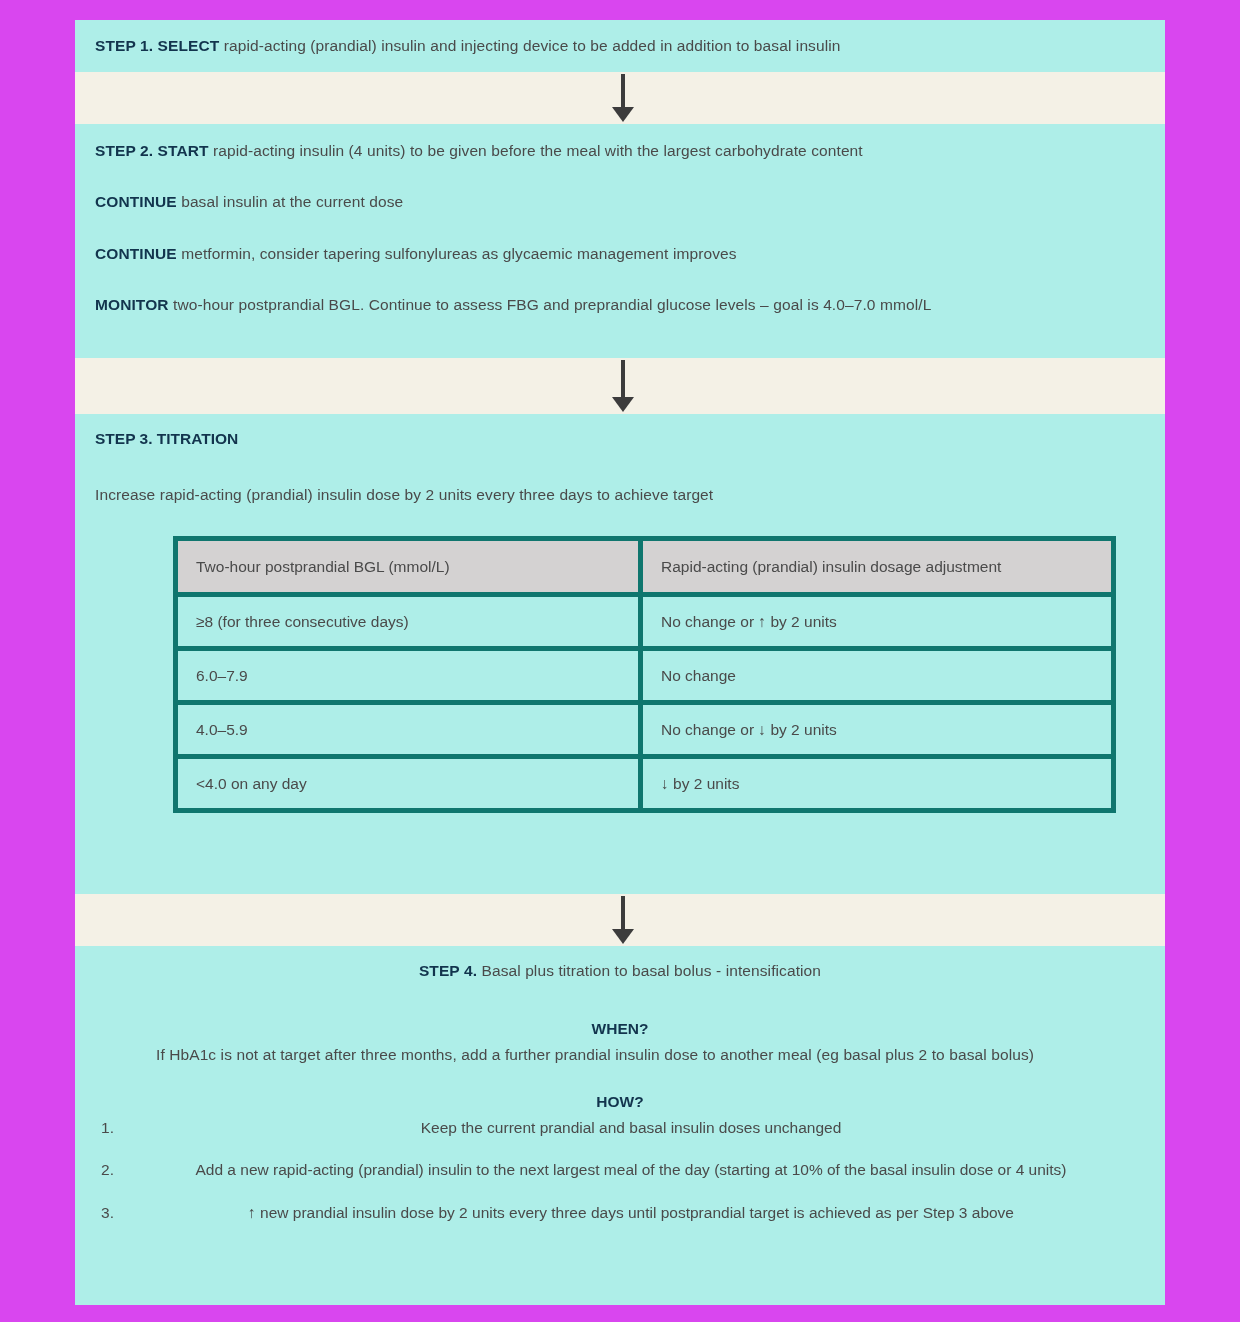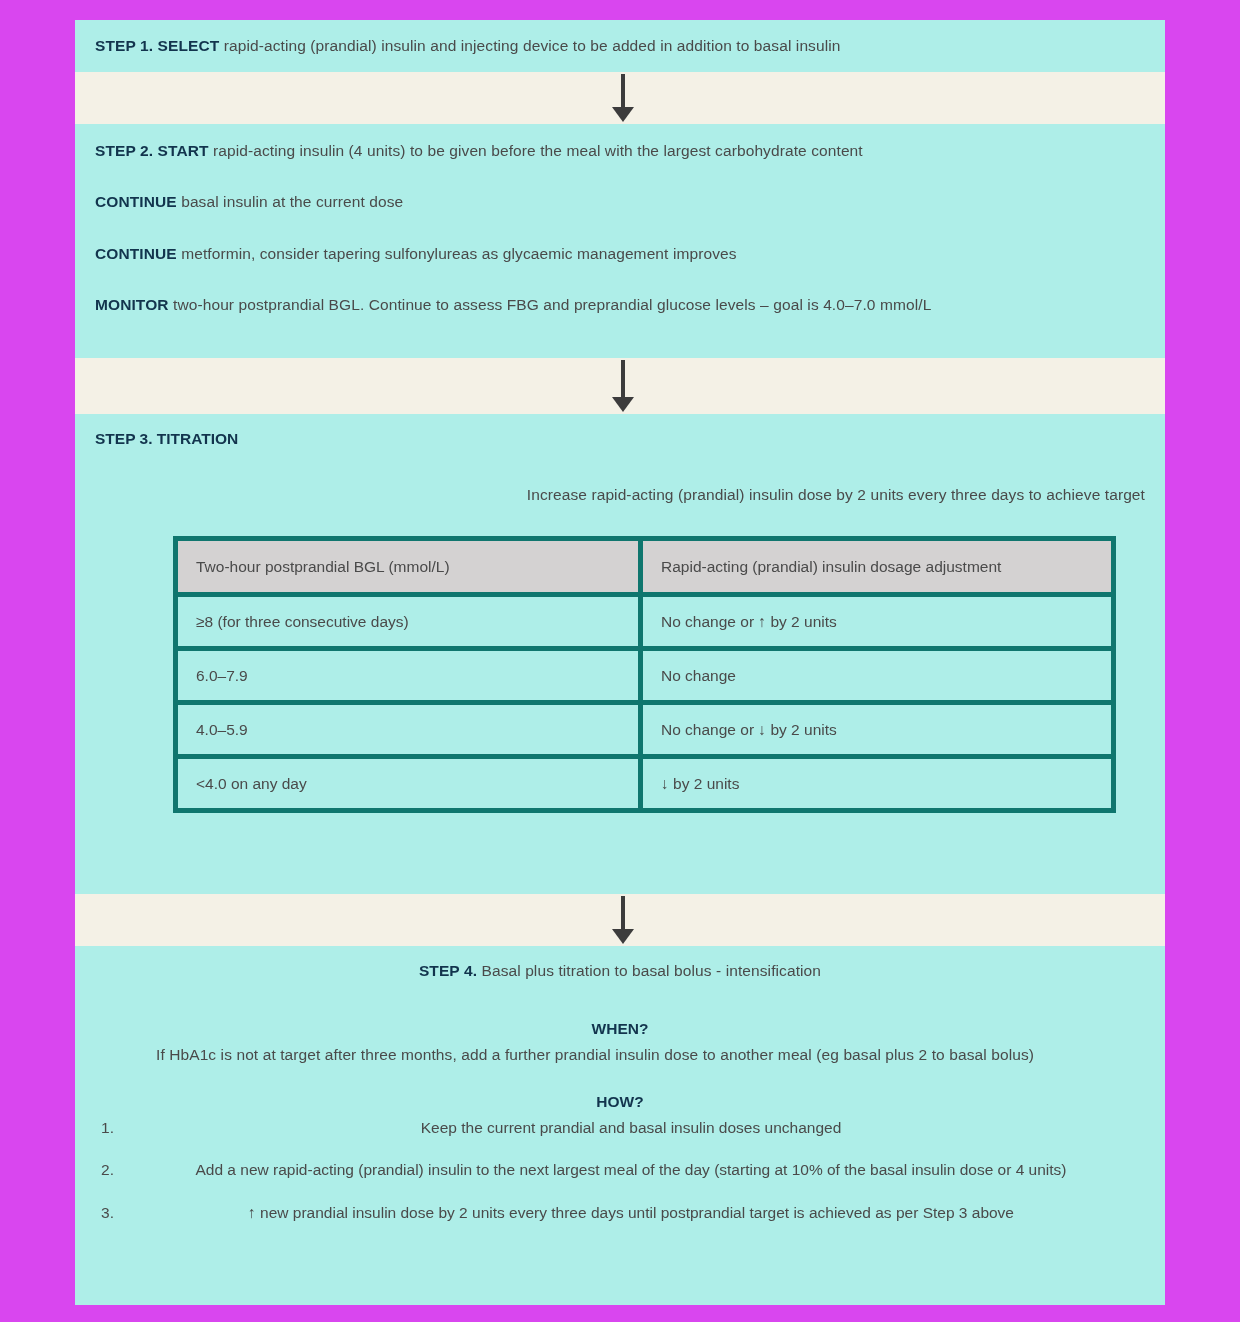--- a/index.html
+++ b/index.html
@@ -80,21 +80,21 @@
   
   #step2 { top: 124px; height: 234px; padding: 16px 20px 12px 20px; }
   #step2 .line { margin-bottom: 29px; }
 
   #gap2 { top: 358px; height: 56px; }
   #arrow2 { left: 608px; top: 360px; height: 52px; }
 
   
   #step3 { top: 414px; height: 480px; padding: 16px 20px 0 20px; }
   #step3 .hdg { margin: 0 0 36px 0; }
-  #step3 .intro { margin: 0 0 30px 0; text-align: right; }
+  #step3 .intro { margin: 0 0 30px 0; }
 
   
   table.titration {
     border-collapse: collapse;
     margin-left: 78px;
     width: 938px;
     table-layout: fixed;
   }
   table.titration th,
   table.titration td {

